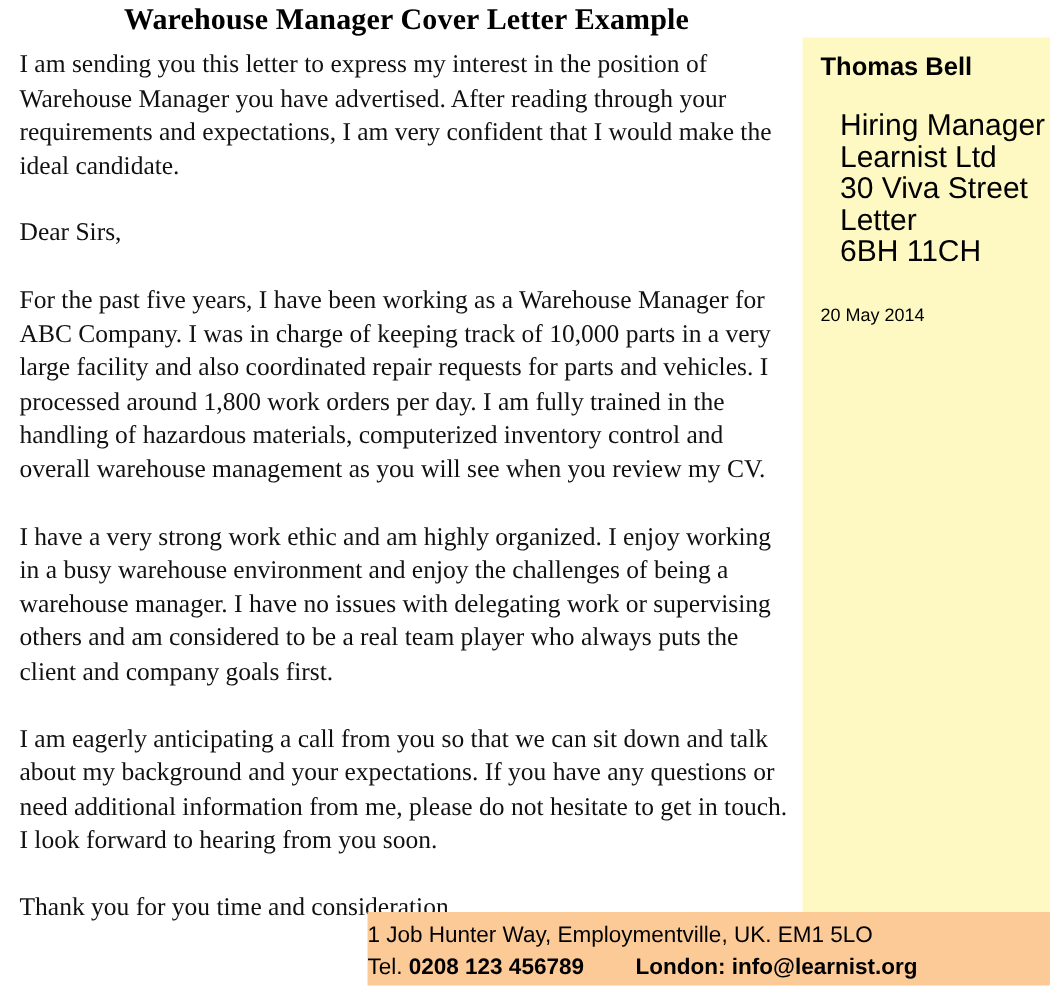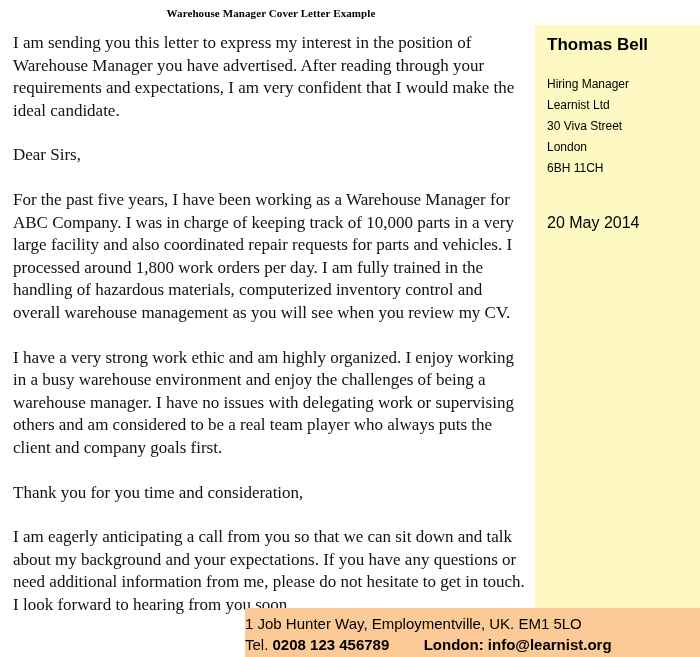--- a/index.html
+++ b/index.html
@@ -26,21 +26,21 @@
   .doc-title {
     position: absolute;
     left: 0;
     top: 2px;
     width: 700px;
     padding-right: 158px;
     box-sizing: border-box;
     text-align: center;
     font-family: "Liberation Serif", "DejaVu Serif", serif;
     font-weight: bold;
-    font-size: 11px;
+    font-size: 20px;
     line-height: 22px;
     color: #000000;
     letter-spacing: 0.1px;
   }
 
   
   .recipient-panel {
     position: absolute;
     left: 535px;
     top: 25px;
@@ -52,32 +52,32 @@
     font-family: "Liberation Sans", "DejaVu Sans", sans-serif;
     color: #000000;
   }
   .recipient-name {
     font-size: 17px;
     font-weight: bold;
     line-height: 22px;
     margin: 0 0 18px 0;
   }
   .recipient-address {
-    font-size: 12px;
+    font-size: 20px;
     line-height: 21px;
-    margin: 0;
+    margin: 13px;
   }
   .recipient-address .addr-line {
     display: block;
     white-space: nowrap;
   }
   .recipient-date {
-    font-size: 16px;
+    font-size: 12px;
     line-height: 21px;
-    margin: 33px 0 0 0;
+    margin: 21px 0 0 0;
     white-space: nowrap;
   }
 
   
   .letter-body {
     position: absolute;
     left: 13px;
     top: 32px;
     width: 518px;
     font-family: "Liberation Serif", "DejaVu Serif", serif;
@@ -147,32 +147,32 @@
 
 <div class="page">
 
   <div class="doc-title">Warehouse Manager Cover Letter Example</div>
 
   <div class="letter-body">
     <p>I am sending you this letter to express my interest in the position of Warehouse Manager you have advertised. After reading through your requirements and expectations, I am very confident that I would make the ideal candidate.</p>
     <p>Dear Sirs,</p>
     <p>For the past five years, I have been working as a Warehouse Manager for ABC Company. I was in charge of keeping track of 10,000 parts in a very large facility and also coordinated repair requests for parts and vehicles. I processed around 1,800 work orders per day. I am fully trained in the handling of hazardous materials, computerized inventory control and overall warehouse management as you will see when you review my CV.</p>
     <p>I have a very strong work ethic and am highly organized. I enjoy working in a busy warehouse environment and enjoy the challenges of being a warehouse manager. I have no issues with delegating work or supervising others and am considered to be a real team player who always puts the client and company goals first.</p>
+    <p>I am eagerly anticipating a call from you so that we can sit down and talk about my background and your expectations. If you have any questions or need additional information from me, please do not hesitate to get in touch. I look forward to hearing from you soon.</p>
     <p>Thank you for you time and consideration,</p>
-    <p>I am eagerly anticipating a call from you so that we can sit down and talk about my background and your expectations. If you have any questions or need additional information from me, please do not hesitate to get in touch. I look forward to hearing from you soon.</p>
   </div>
 
 
   <div class="recipient-panel">
     <div class="recipient-name">Thomas Bell</div>
     <div class="recipient-address">
       <span class="addr-line">Hiring Manager</span>
       <span class="addr-line">Learnist Ltd</span>
       <span class="addr-line">30 Viva Street</span>
-      <span class="addr-line">London</span>
+      <span class="addr-line">Letter</span>
       <span class="addr-line">6BH 11CH</span>
     </div>
     <div class="recipient-date">20 May 2014</div>
   </div>
 
   <div class="footer-bar">
     <div class="footer-address">1 Job Hunter Way, Employmentville, UK. EM1 5LO</div>
     <div class="footer-contact">
       <span class="label">Tel.</span>
       <span class="value">0208 123 456789</span>

